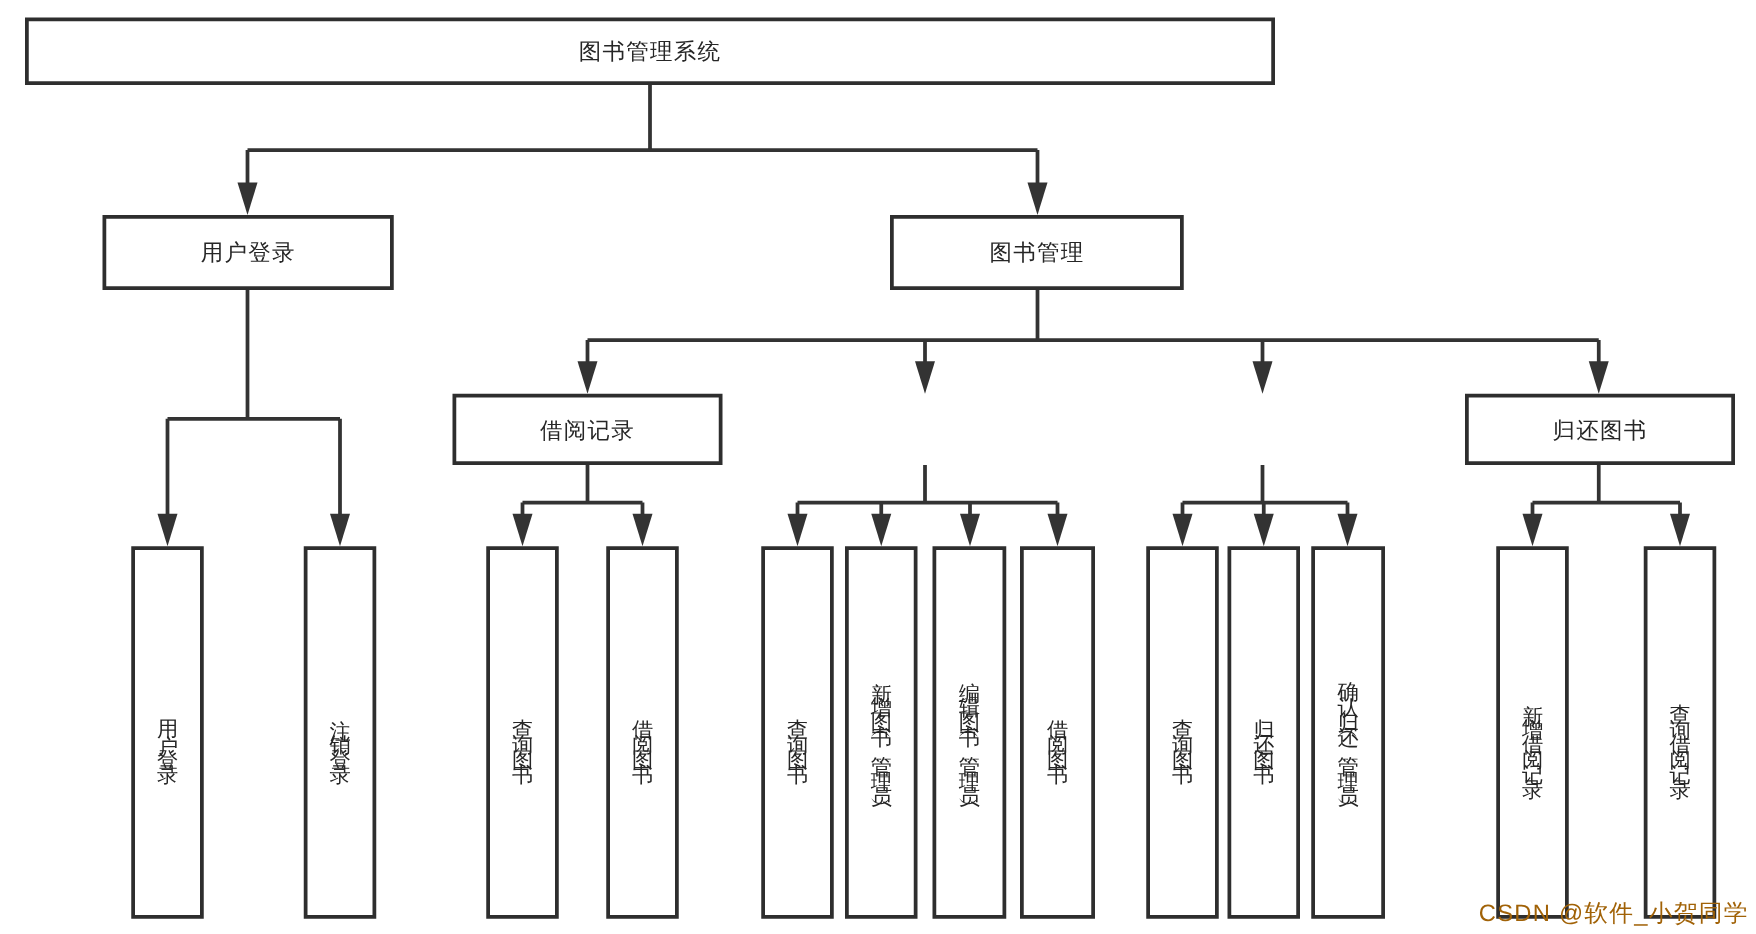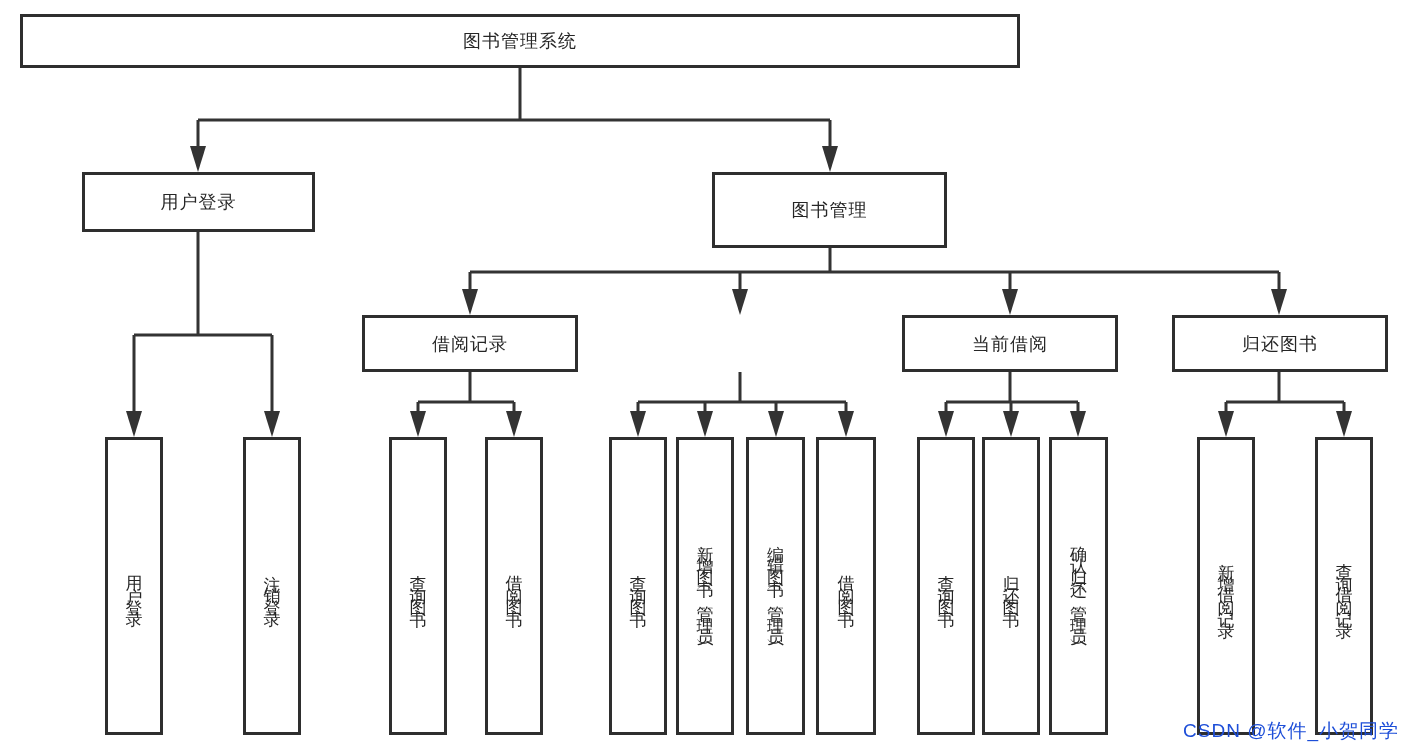--- a/index.html
+++ b/index.html
@@ -39,21 +39,21 @@
     font-size: 17px;
     letter-spacing: 12px;
     line-height: 1;
     white-space: nowrap;
   }
   #watermark {
     position: absolute;
     right: 6px;
     bottom: 3px;
     font-size: 19px;
-    color: #1d4ed8;
+    color: #a16207;
     z-index: 3;
     letter-spacing: 1px;
     white-space: nowrap;
   }
 </style>
 </head>
 <body>
 
 <div id="stage">
 
@@ -104,29 +104,26 @@
     </g>
   </svg>
 
   <div class="box h" style="left:20px;top:14px;width:1000px;height:54px">
     <span>图书管理系统</span>
   </div>
 
   <div class="box h" style="left:82px;top:172px;width:233px;height:60px">
     <span>用户登录</span>
   </div>
-  <div class="box h" style="left:712px;top:172px;width:235px;height:76px">
+  <div class="box h" style="left:712px;top:172px;width:235px;height:60px">
     <span>图书管理</span>
   </div>
 
   <div class="box h" style="left:362px;top:315px;width:216px;height:57px">
     <span>借阅记录</span>
-  </div>
-  <div class="box h" style="left:902px;top:315px;width:216px;height:57px">
-    <span>当前借阅</span>
   </div>
   <div class="box h" style="left:1172px;top:315px;width:216px;height:57px">
     <span>归还图书</span>
   </div>
 
   <div class="box v" style="left:105px;top:437px;width:58px;height:298px">
     <span>用户登录</span>
   </div>
   <div class="box v" style="left:243px;top:437px;width:58px;height:298px">
     <span>注销登录</span>

